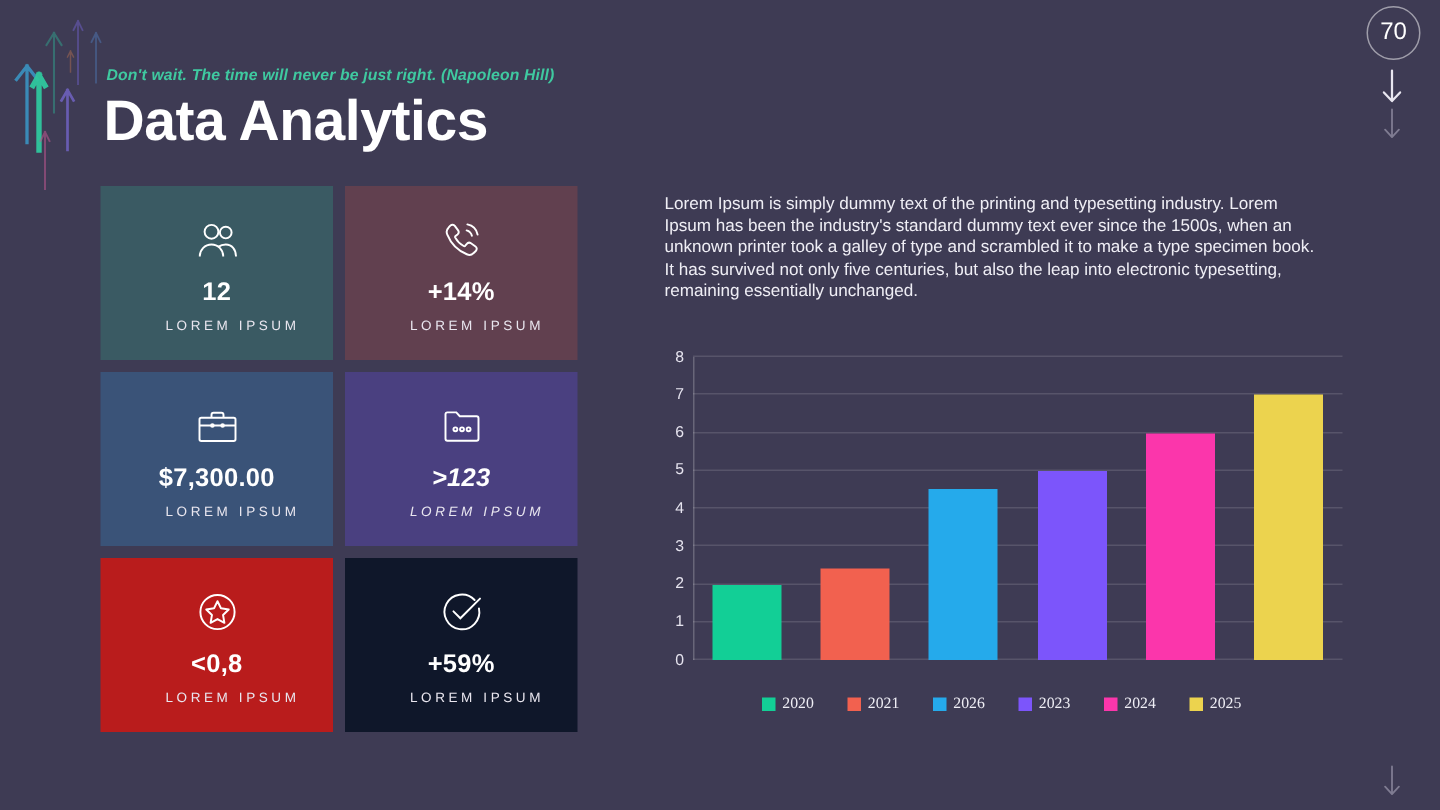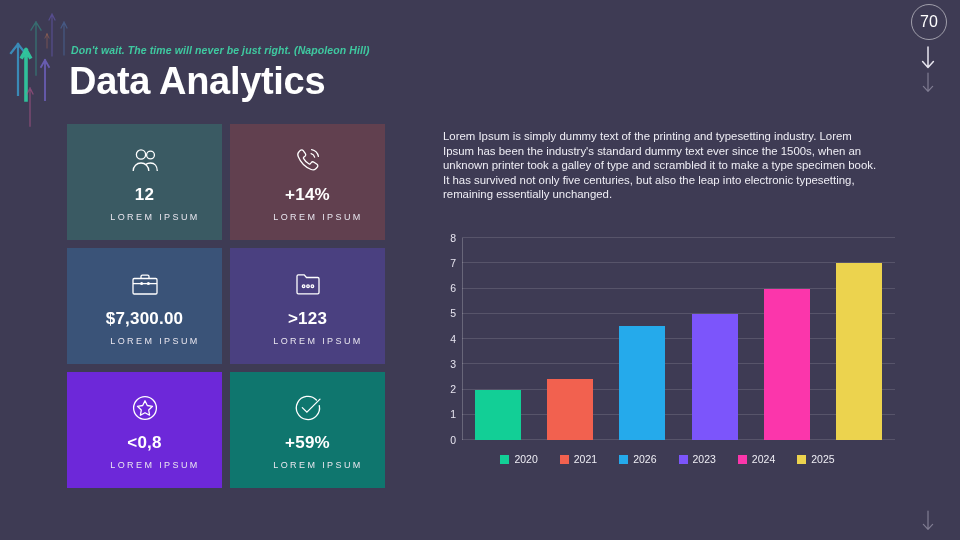--- a/index.html
+++ b/index.html
@@ -55,21 +55,21 @@
     position:absolute;right:100%;margin-right:6px;transform:translateY(-50%);
     font-size:10.5px;color:#e6e4ef;line-height:1;
   }
   .gline{position:absolute;left:0;right:0;height:1px;background:rgba(255,255,255,.13);}
   .axisline{position:absolute;left:0;top:0;bottom:0;width:1px;background:rgba(255,255,255,.22);}
   .bars{position:absolute;left:0;right:0;bottom:0;top:0;display:flex;align-items:flex-end;}
   .bslot{flex:1;display:flex;justify-content:center;align-items:flex-end;height:100%;}
   .bar{width:46px;}
   .legend{
     position:absolute;left:0;right:0;bottom:0;height:22px;
-    display:flex;align-items:flex-start;justify-content:center;gap:22px;
+    display:flex;align-items:flex-end;justify-content:center;gap:22px;font-family:Liberation Serif, serif;
   }
   .lg{display:flex;align-items:center;gap:5px;font-size:10.5px;color:#efeef5;}
   .sw{width:9px;height:9px;display:inline-block;}
 
   
   .pagebadge{
     position:absolute;left:911px;top:4px;width:34px;height:34px;border-radius:50%;
     border:1px solid rgba(255,255,255,.5);
     display:flex;align-items:center;justify-content:center;
     font-size:16px;color:#ffffff;
@@ -133,45 +133,45 @@
           <path d="M11 7.5V5.6c0-.8.6-1.4 1.4-1.4h5.2c.8 0 1.4.6 1.4 1.4v1.9"></path>
           <path d="M3 12.6h24"></path>
           <circle cx="11.6" cy="12.6" r="1.5" fill="#ffffff" stroke="none"></circle>
           <circle cx="18.4" cy="12.6" r="1.5" fill="#ffffff" stroke="none"></circle>
         </svg>
       </span>
       <span class="val">$7,300.00</span>
       <span class="lbl">LOREM IPSUM</span>
     </div>
 
-    <div class="kpi" style="background: rgb(74, 64, 128);">
+    <div class="kpi" style="background: rgb(74, 64, 128); font-style: italic;">
       <span class="ic">
         <svg width="28" height="25" viewBox="0 0 28 25" fill="none" stroke="#ffffff" stroke-width="1.3">
           <path d="M3 21.5V5.2c0-.7.6-1.3 1.3-1.3h5.9l2.3 2.6h11.2c.7 0 1.3.6 1.3 1.3v13.7c0 .7-.6 1.3-1.3 1.3H4.3A1.3 1.3 0 0 1 3 21.5z"></path>
           <circle cx="9.6" cy="15.2" r="1.3"></circle>
           <circle cx="14" cy="15.2" r="1.3"></circle>
           <circle cx="18.4" cy="15.2" r="1.3"></circle>
         </svg>
       </span>
       <span class="val">&gt;123</span>
       <span class="lbl">LOREM IPSUM</span>
     </div>
 
-    <div class="kpi" style="background: #6d28d9;">
+    <div class="kpi" style="background: #b91c1c;">
       <span class="ic">
         <svg width="30" height="30" viewBox="0 0 30 30" fill="none" stroke="#ffffff" stroke-width="1.3">
           <circle cx="15" cy="15" r="11.4"></circle>
           <path d="M15 7.8l2.3 4.7 5.2.8-3.8 3.7.9 5.2-4.6-2.5-4.6 2.5.9-5.2-3.8-3.7 5.2-.8z" stroke-linejoin="round"></path>
         </svg>
       </span>
       <span class="val">&lt;0,8</span>
       <span class="lbl">LOREM IPSUM</span>
     </div>
 
-    <div class="kpi" style="background: #0f766e;">
+    <div class="kpi" style="background: #0f172a;">
       <span class="ic">
         <svg width="30" height="30" viewBox="0 0 30 30" fill="none" stroke="#ffffff" stroke-width="1.3" stroke-linecap="round">
           <path d="M26.3 12.6a11.6 11.6 0 1 1-2.9-5.6"></path>
           <path d="M9.3 14.6l4.6 4.6L27 6.1"></path>
         </svg>
       </span>
       <span class="val">+59%</span>
       <span class="lbl">LOREM IPSUM</span>
     </div>
   </div>

